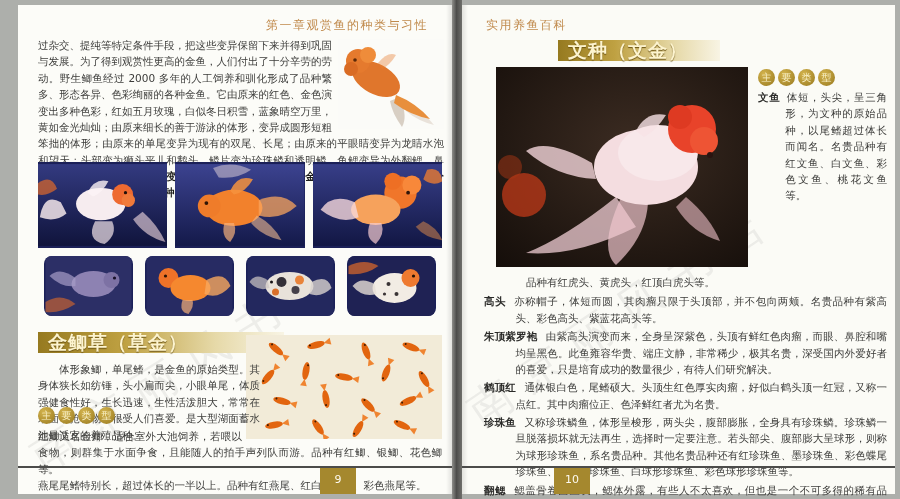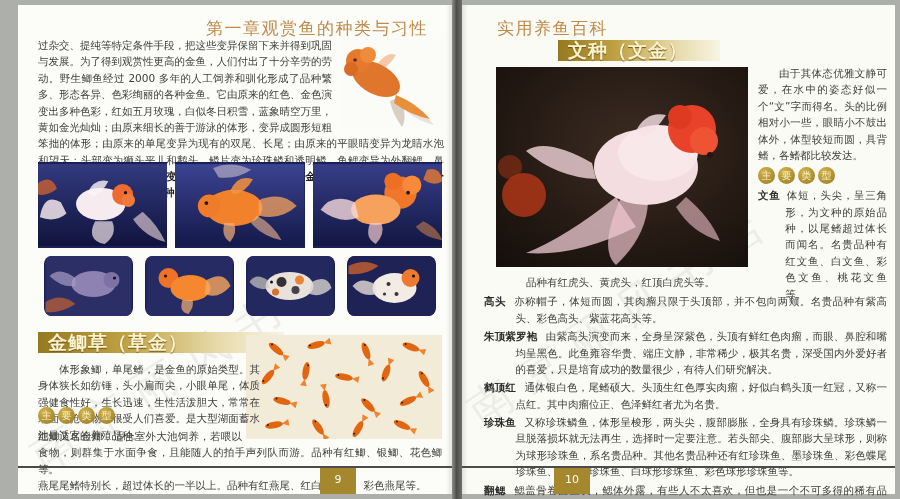--- a/index.html
+++ b/index.html
@@ -11,24 +11,24 @@
   .page{position:absolute;top:5px;height:489px;background:#fcfcf8;}
   .page-left{left:18px;width:434px;}
   .page-right{left:462px;width:433px;background:#fbfbf6;}
   .gutter{position:absolute;left:452px;top:0;width:10px;height:499px;
     background:linear-gradient(90deg,#8e8e8a,#4d4d4b 45%,#6f6f6b);}
   .edge-shade-l{position:absolute;right:0;top:0;width:6px;height:100%;
     background:linear-gradient(90deg,rgba(0,0,0,0),rgba(0,0,0,.10));}
   .edge-shade-r{position:absolute;left:0;top:0;width:6px;height:100%;
     background:linear-gradient(270deg,rgba(0,0,0,0),rgba(0,0,0,.10));}
 
-  .running-head{position:absolute;top:12px;color:#c08a4c;font-size:17px;
+  .running-head{position:absolute;top:12px;color:#c08a4c;font-size:12px;
     letter-spacing:1.5px;white-space:nowrap;}
   .running-head.rh-left{right:24px;}
-  .running-head.rh-right{left:35px;text-align:right;}
+  .running-head.rh-right{left:24px;text-align:right;}
 
   .gold-banner{position:absolute;height:21px;line-height:21px;
     background:linear-gradient(90deg,#967a20,#bfa142 35%,#e6d9a8 72%,#f8f4e4);
     color:#fdf4cf;font-family:"DejaVu Serif","Liberation Serif",serif;
     font-weight:bold;font-size:19px;padding-left:10px;letter-spacing:1px;
     text-shadow:0 1px 1px #6d5513;white-space:nowrap;}
 
   .bodytext{color:#3c3c3a;font-size:10.5px;line-height:1.56;text-align:justify;}
   .bodytext p{margin:0;}
   .indent{text-indent:2em;}
@@ -284,21 +284,20 @@
       <circle cx="196" cy="62" r="24" fill="#e8432a"></circle>
       <circle cx="208" cy="74" r="14" fill="#ee5434"></circle>
       <circle cx="184" cy="50" r="12" fill="#de3a22"></circle>
       <path d="M140 64 Q150 44 170 48 Q160 64 148 70 Z" fill="#f8e2e6" opacity=".8"></path>
       <circle cx="214" cy="88" r="3" fill="#2a1410"></circle>
       <path d="M190 130 Q214 150 224 174 Q196 166 180 140 Z" fill="#f0c2ca" opacity=".6"></path>
     </svg>
   </div>
 
   <div class="bodytext" style="position:absolute;left:296px;right:8px;top:60px;">
-    <p class="indent">由于其体态优雅文静可爱，在水中的姿态好似一个“文”字而得名。头的比例相对小一些，眼睛小不鼓出体外，体型较短而圆，具背鳍，各鳍都比较发达。</p>
     <div class="coin-row" style="position:static;margin:4px 0 3px 0;">
       <span class="coin">主</span>
       <span class="coin">要</span>
       <span class="coin">类</span>
       <span class="coin">型</span>
     </div>
     <div class="col-entry">
       <span class="term">文鱼</span><span>体短，头尖，呈三角形，为文种的原始品种，以尾鳍超过体长而闻名。名贵品种有红文鱼、白文鱼、彩色文鱼、桃花文鱼等。</span>
     </div>
   </div>

